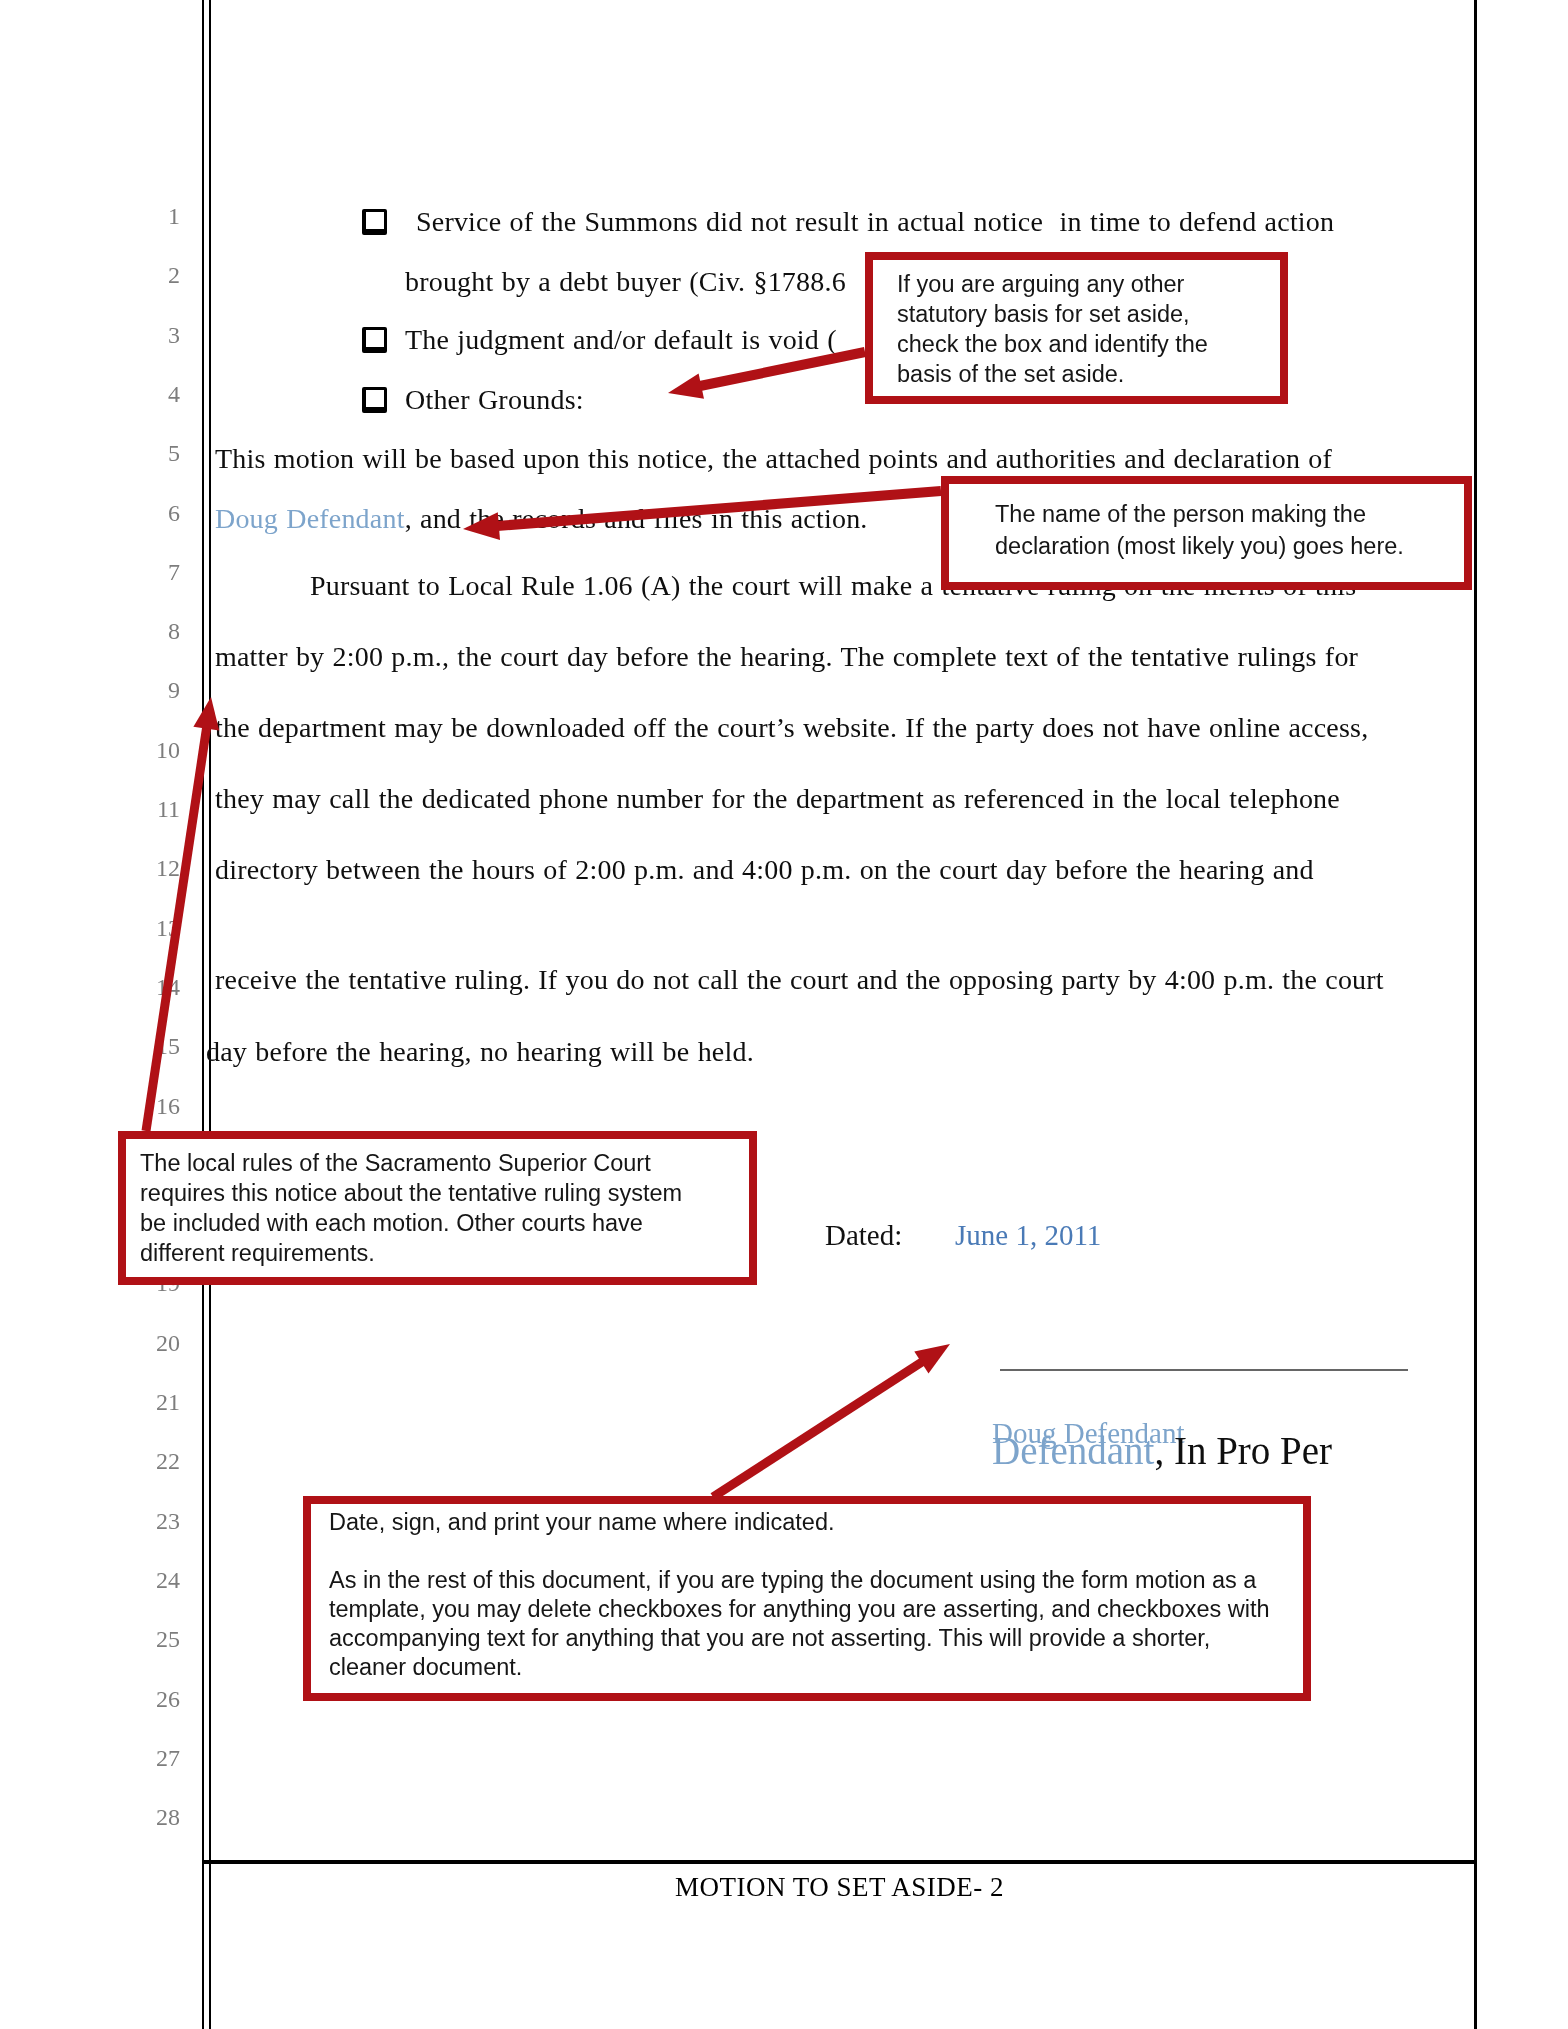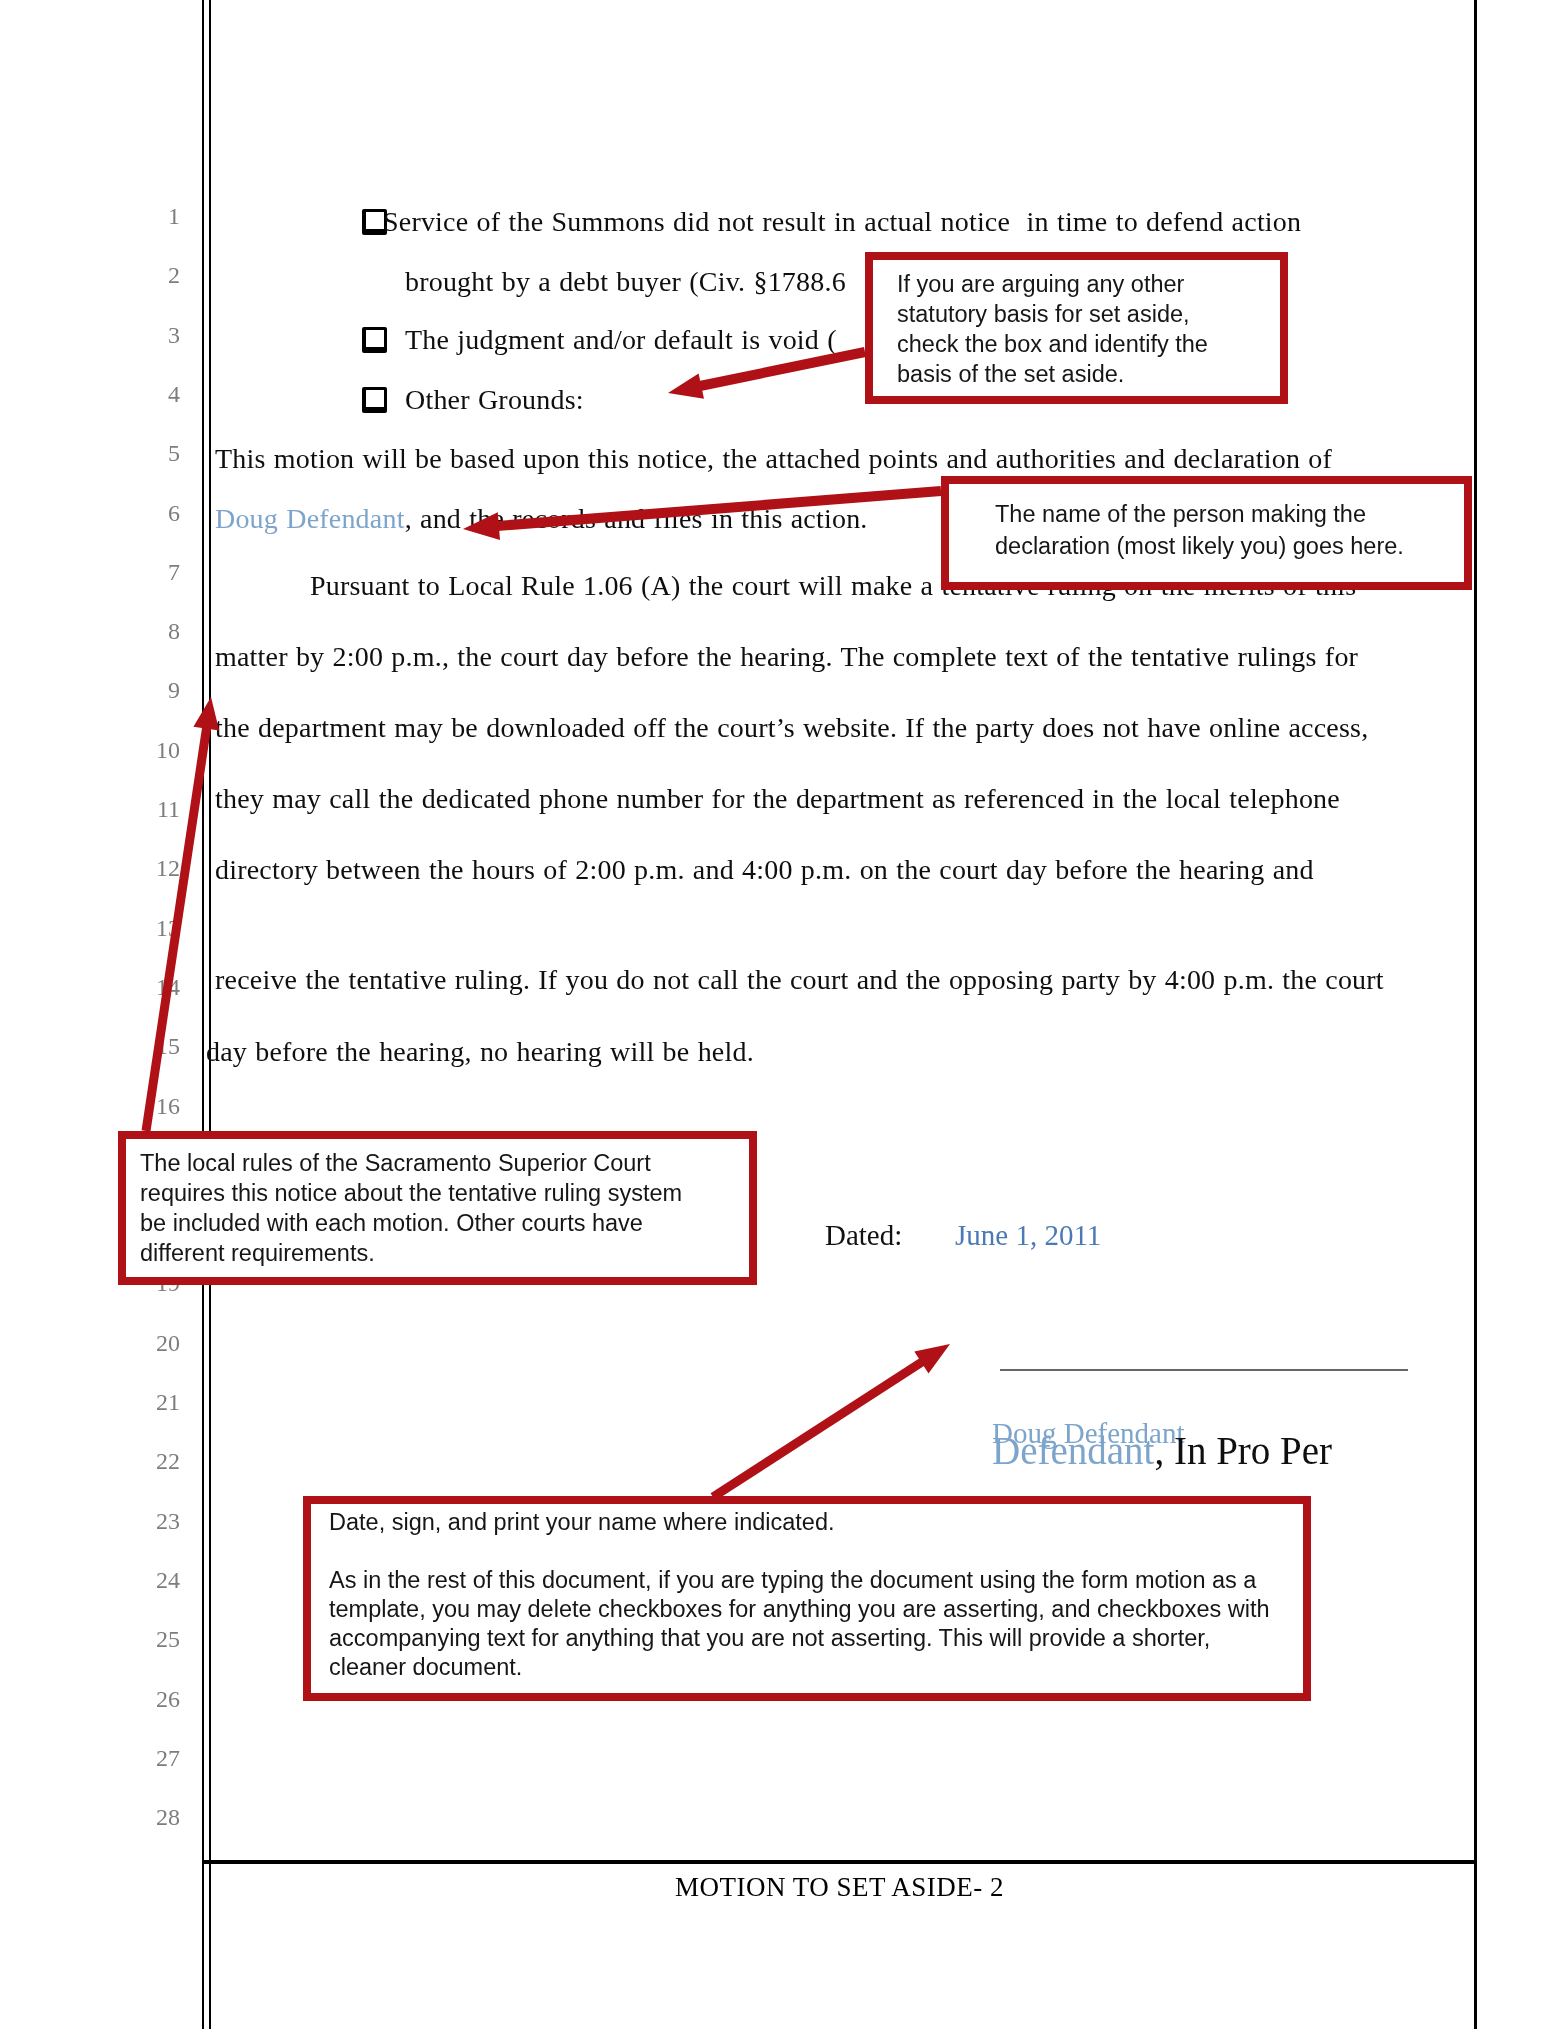--- a/index.html
+++ b/index.html
@@ -77,21 +77,21 @@
       <div class="line-no" style="top: 1508.6px;">23</div>
       <div class="line-no" style="top: 1567.9px;">24</div>
       <div class="line-no" style="top: 1627.2px;">25</div>
       <div class="line-no" style="top: 1686.5px;">26</div>
       <div class="line-no" style="top: 1745.8px;">27</div>
       <div class="line-no" style="top: 1805.1px;">28</div>
     </div>
 
   <div id="doc-lines">
       <div class="checkbox" style="top: 209px;"></div>
-      <div class="doc-line" style="top: 205px; left: 383px;"><span>Service of the Summons did not result in actual notice  in time to defend action</span></div>
+      <div class="doc-line" style="top: 205px; left: 416px;"><span>Service of the Summons did not result in actual notice  in time to defend action</span></div>
       <div class="doc-line" style="top: 265px; left: 405px;"><span>brought by a debt buyer (Civ. §1788.6</span></div>
       <div class="checkbox" style="top: 327px;"></div>
       <div class="doc-line" style="top: 323px; left: 405px;"><span>The judgment and/or default is void (</span></div>
       <div class="checkbox" style="top: 387px;"></div>
       <div class="doc-line" style="top: 383px; left: 405px;"><span>Other Grounds:</span></div>
       <div class="doc-line" style="top: 442px; left: 215px;"><span>This motion will be based upon this notice, the attached points and authorities and declaration of</span></div>
       <div class="doc-line" style="top: 502px; left: 215px;"><span class="blue">Doug Defendant</span><span>, and the records and files in this action.</span></div>
       <div class="doc-line" style="top: 569px; left: 310px;"><span>Pursuant to Local Rule 1.06 (A) the court will make a tentative ruling on the merits of this</span></div>
       <div class="doc-line" style="top: 640px; left: 215px; text-align: center;"><span>matter by 2:00 p.m., the court day before the hearing. The complete text of the tentative rulings for</span></div>
       <div class="doc-line" style="top: 711px; left: 215px;"><span>the department may be downloaded off the court’s website. If the party does not have online access,</span></div>

